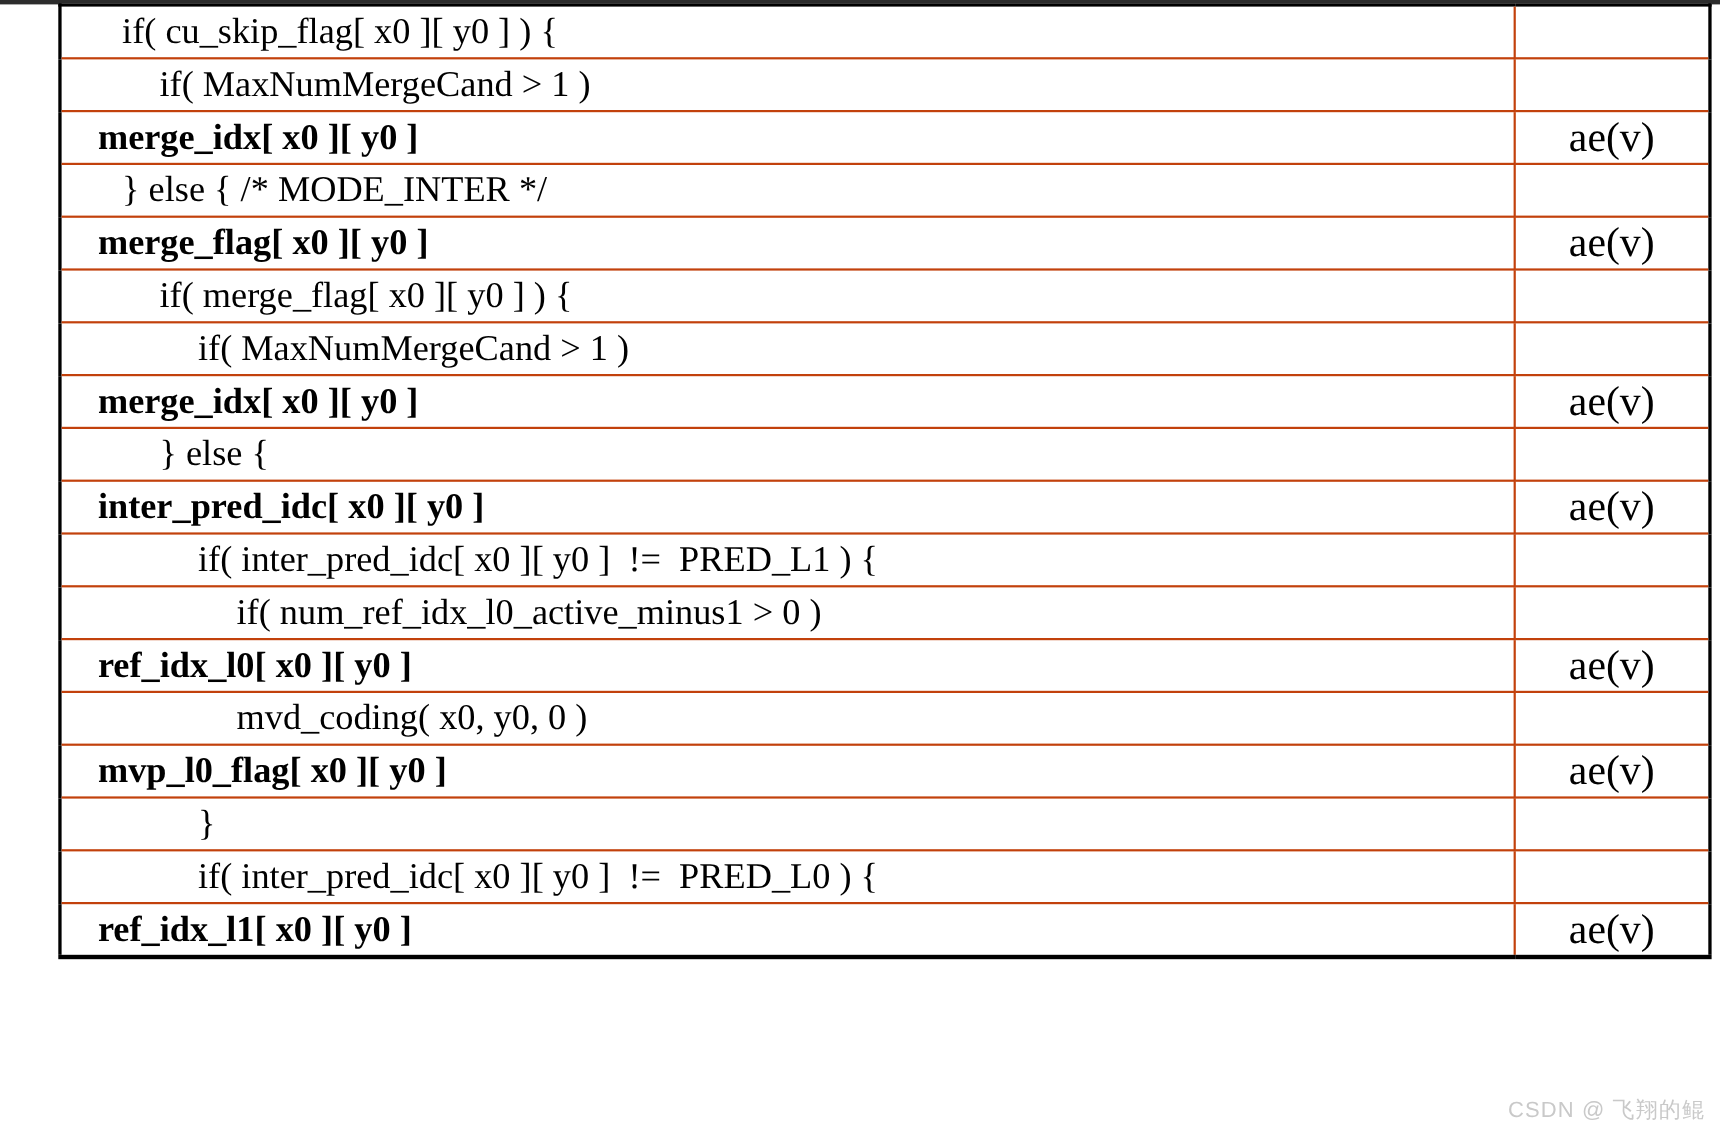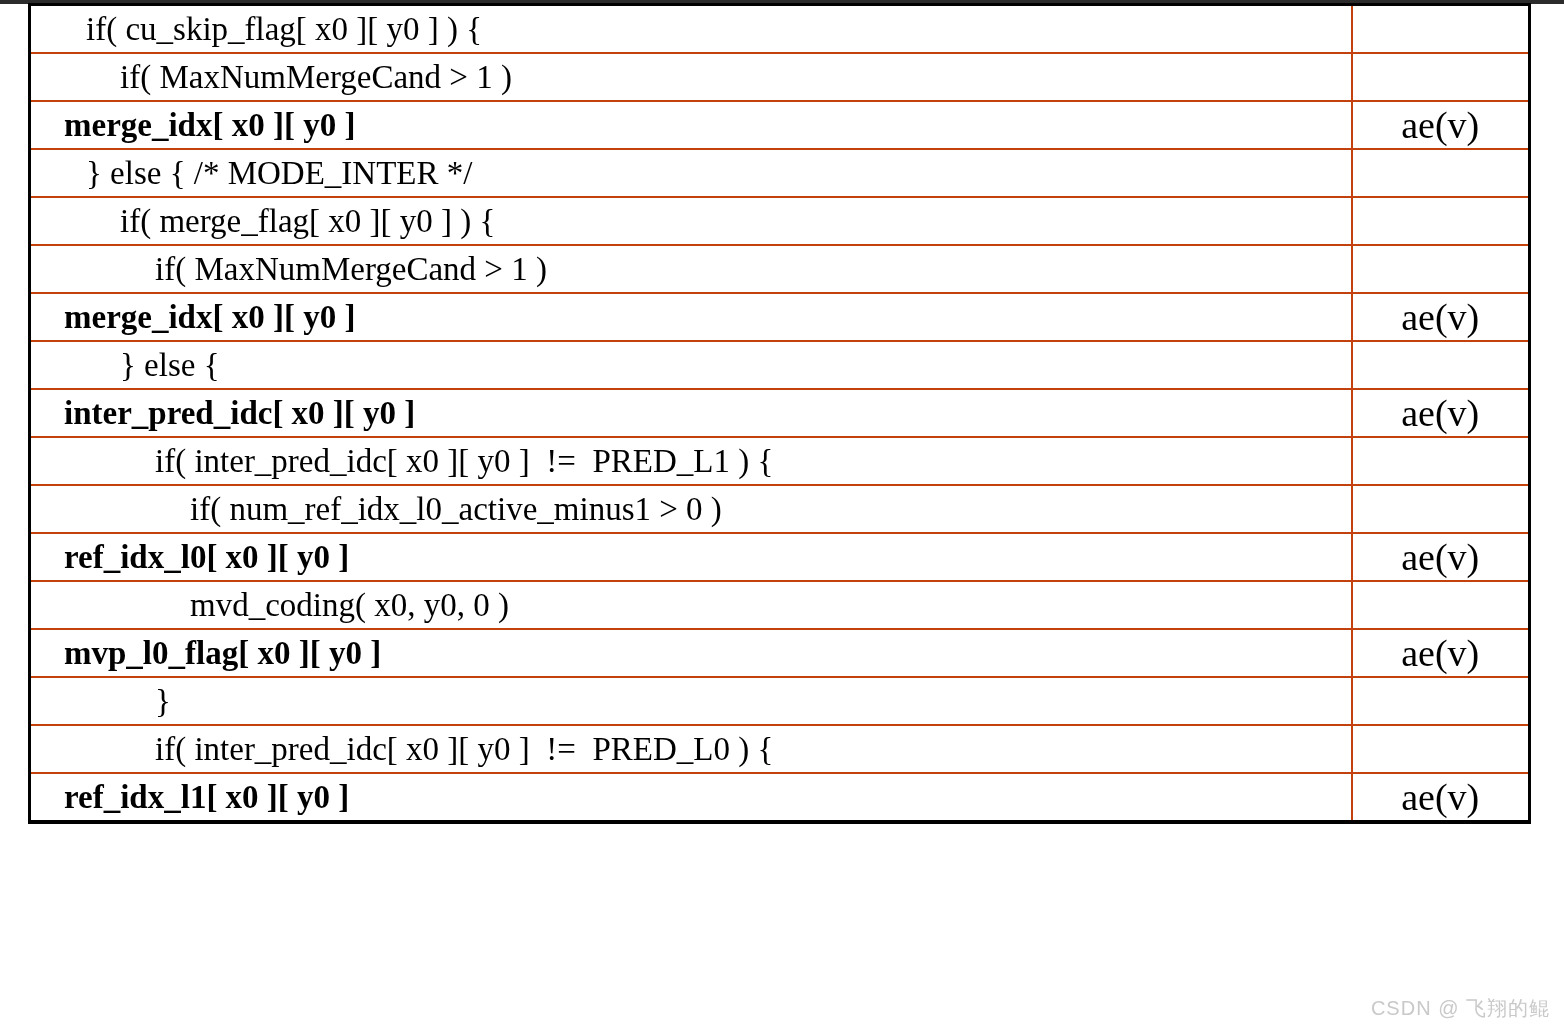--- a/index.html
+++ b/index.html
@@ -20,21 +20,21 @@
     position: absolute;
     left: 0;
     top: 0;
     width: 1564px;
     height: 4px;
     background: #2c2c2c;
   }
 
   #syntax-table {
     position: absolute;
-    left: 28px;
+    left: 53px;
     top: 3px;
     width: 1500px;
     border-collapse: collapse;
     table-layout: fixed;
     background: #ffffff;
   }
 
   #syntax-table col.col-syntax { width: 1322px; }
   #syntax-table col.col-descriptor { width: 178px; }
 
@@ -110,20 +110,24 @@
       </tr>
       <tr>
         <td class="syntax-cell"><span class="code ind-3 bold">merge_idx[ x0 ][ y0 ]</span></td>
         <td class="descriptor-cell">ae(v)</td>
       </tr>
       <tr>
         <td class="syntax-cell"><span class="code ind-1">} else { /* MODE_INTER */</span></td>
         <td class="descriptor-cell"></td>
       </tr>
       <tr>
+        <td class="syntax-cell"><span class="code ind-2 bold">merge_flag[ x0 ][ y0 ]</span></td>
+        <td class="descriptor-cell">ae(v)</td>
+      </tr>
+      <tr>
         <td class="syntax-cell"><span class="code ind-2">if( merge_flag[ x0 ][ y0 ] ) {</span></td>
         <td class="descriptor-cell"></td>
       </tr>
       <tr>
         <td class="syntax-cell"><span class="code ind-3">if( MaxNumMergeCand &gt; 1 )</span></td>
         <td class="descriptor-cell"></td>
       </tr>
       <tr>
         <td class="syntax-cell"><span class="code ind-4 bold">merge_idx[ x0 ][ y0 ]</span></td>
         <td class="descriptor-cell">ae(v)</td>

